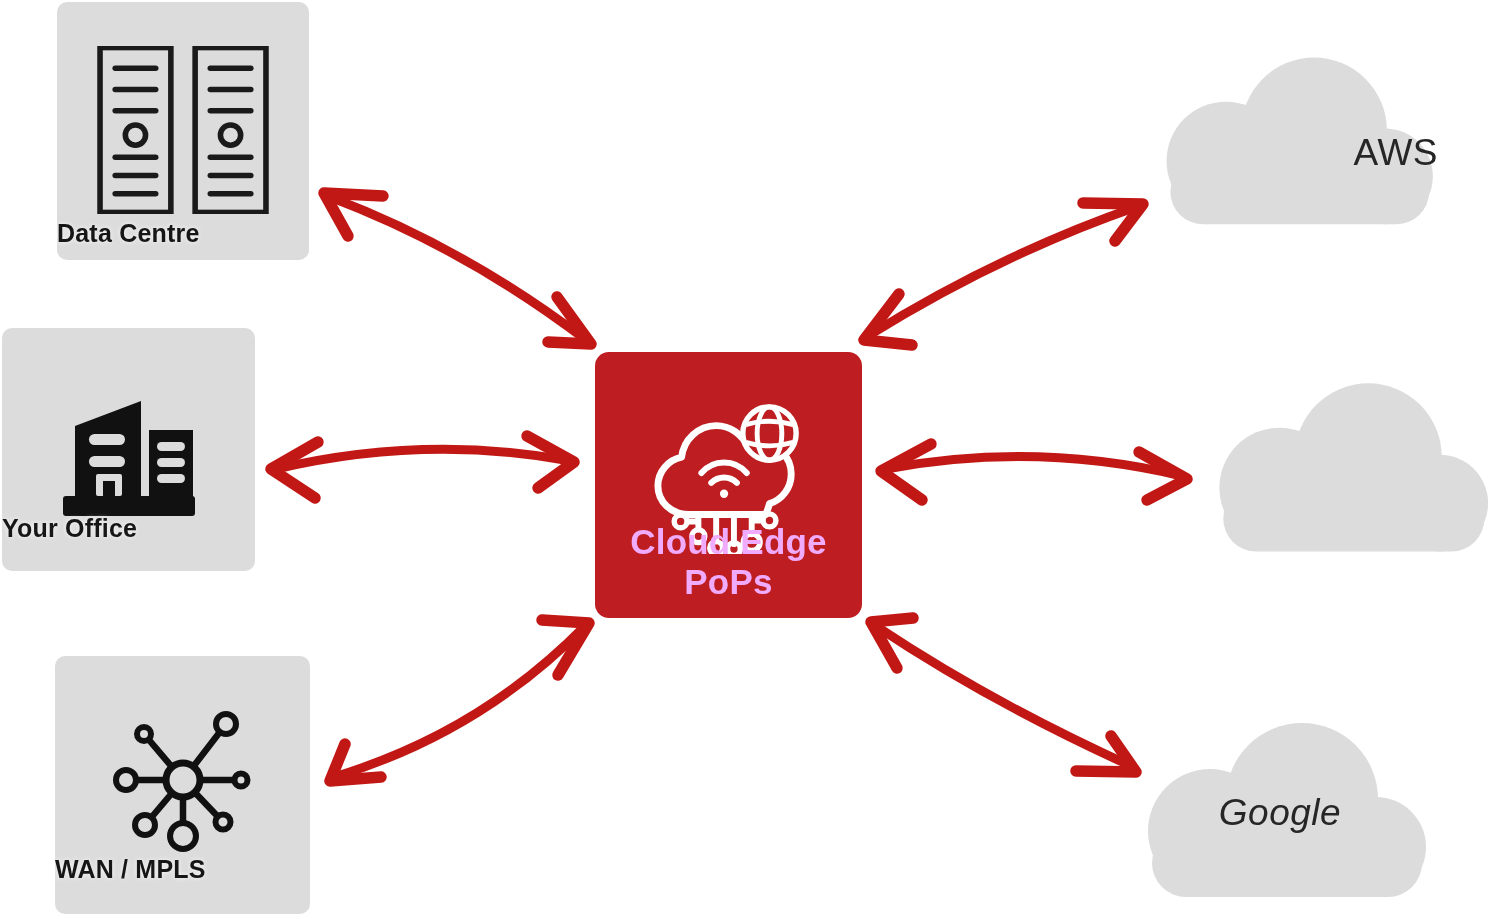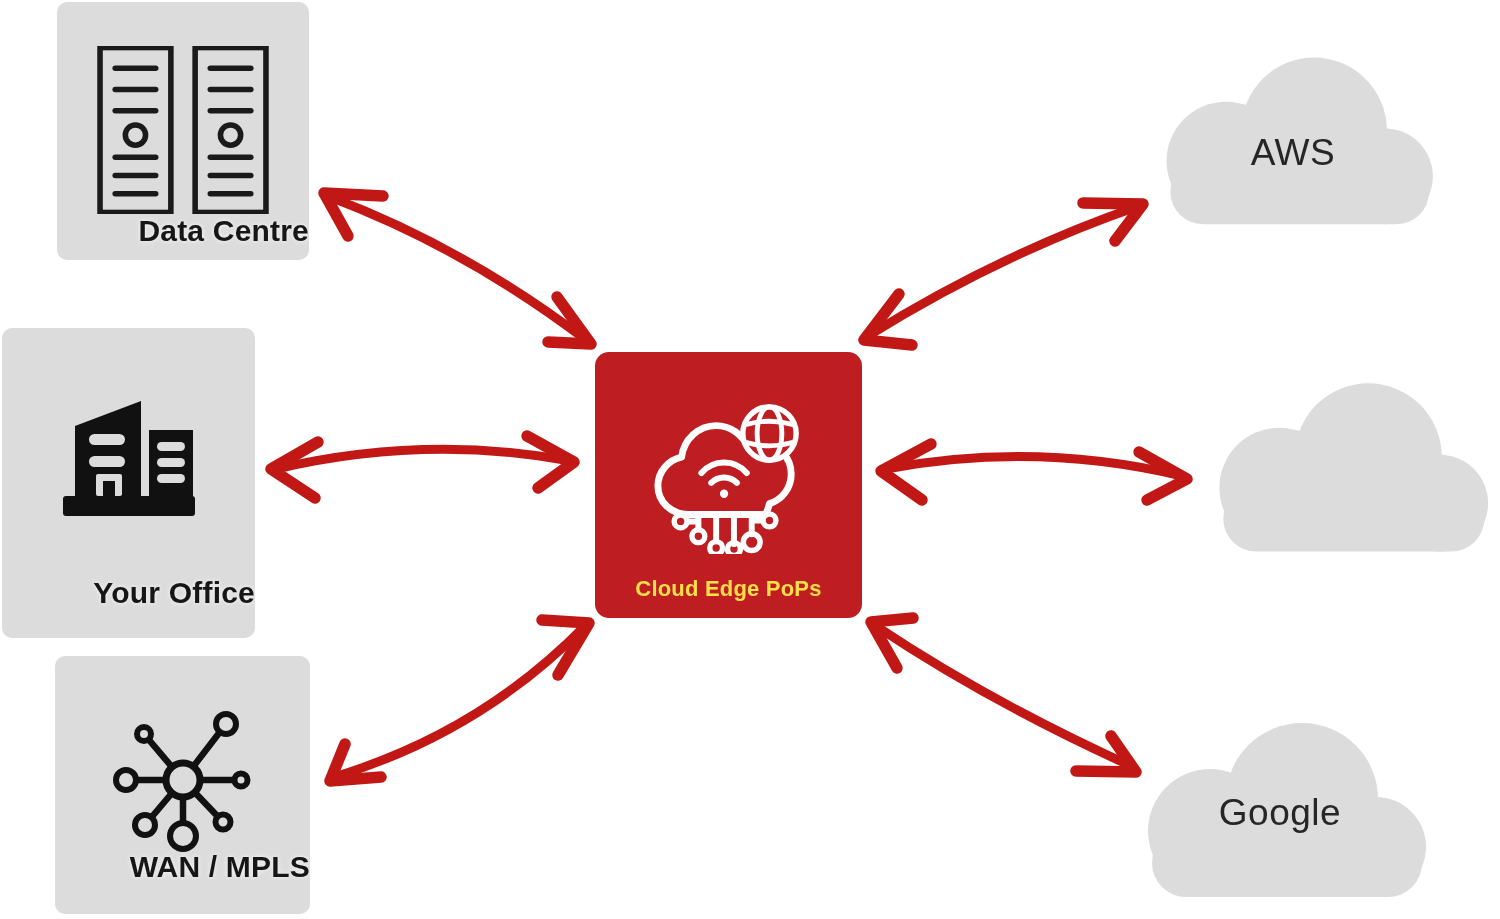--- a/index.html
+++ b/index.html
@@ -6,33 +6,33 @@
   .canvas{
     position:relative;width:1500px;height:919px;overflow:hidden;
     background:var(--pageBg,#ffffff);
     font-family:"Liberation Sans","DejaVu Sans",sans-serif;
   }
   .node-box{
     position:absolute;background:var(--nodeGray,#dcdcdc);border-radius:10px;
   }
   .node-box .icon-wrap{position:absolute;left:0;right:0;display:flex;justify-content:center;}
   .node-label{
-    position:absolute;left:0;right:0;text-align:right;
-    font-weight:bold;color:var(--labelDark,#161616);font-size:30px;
+    position:absolute;left:0;right:0;text-align:left;
+    font-weight:bold;color:var(--labelDark,#161616);font-size:25px;
     text-shadow:0 0 5px rgba(255,255,255,.85);
     letter-spacing:.2px;
   }
   .center-box{
     position:absolute;left:595px;top:352px;width:267px;height:266px;
     background:var(--accentRed,#be1e21);border-radius:14px;
   }
   .center-box .icon-wrap{position:absolute;left:0;right:0;top:44px;display:flex;justify-content:center;}
   .center-label{
     position:absolute;left:0;right:0;bottom:16px;text-align:center;
-    color:#fde047;font-weight:bold;font-size:22px;letter-spacing:.2px;
+    color:#f0abfc;font-weight:bold;font-size:35px;letter-spacing:.2px;
   }
   .cloud{position:absolute;}
   .cloud svg{position:absolute;left:0;top:0;}
   .cloud-label{
     position:absolute;left:0;right:0;text-align:center;
     color:var(--cloudText,#262626);font-weight:400;font-size:37px;letter-spacing:.5px;
   }
   .arrows{position:absolute;left:0;top:0;pointer-events:none;}
   .arrows path{fill:none;stroke:var(--arrowRed,#c21815);stroke-linecap:round;stroke-linejoin:round;}
   .arrows .shaft{stroke-width:9px;}
@@ -64,21 +64,21 @@
             <line x1="112" y1="110" x2="152" y2="110"></line>
               <line x1="112" y1="128" x2="152" y2="128"></line>
               <line x1="112" y1="146" x2="152" y2="146"></line>
           </g>
         </g>
       </svg>
     </div>
     <div class="node-label" style="bottom:12px;">Data Centre</div>
   </div>
 
-  <div class="node-box" style="left:2px;top:328px;width:253px;height:310px;">
+  <div class="node-box" style="left:2px;top:328px;width:253px;height:243px;">
     <div class="icon-wrap" style="top:46px;">
       <svg width="160" height="150" viewBox="0 0 160 150">
         <g fill="#111111">
           <path d="M26,124 L26,52 L92,27 L92,124 Z"></path>
           <rect x="100" y="56" width="44" height="68"></rect>
           <rect x="14" y="122" width="132" height="20" rx="3"></rect>
         </g>
         <g fill="#dcdcdc">
           <rect x="40" y="60" width="36" height="11" rx="5.5"></rect>
           <rect x="40" y="82" width="36" height="11" rx="5.5"></rect>
@@ -156,35 +156,35 @@
 
   <div class="cloud" style="left:1148px;top:48px;width:290px;height:182px;">
     <svg width="290" height="182" viewBox="0 0 300 190">
       <g fill="#dcdcdc">
         <circle cx="80" cy="118" r="62"></circle>
         <circle cx="172" cy="86" r="76"></circle>
         <circle cx="246" cy="134" r="50"></circle>
         <rect x="22" y="116" width="270" height="68" rx="34"></rect>
       </g>
     </svg>
-    <div class="cloud-label" style="top:84px;">AWS</div>
+    <div class="cloud-label" style="top:84px;text-align:right;">AWS</div>
   </div>
 
   <div class="cloud" style="left:1202px;top:373px;width:290px;height:185px;">
     <svg width="290" height="185" viewBox="0 0 300 190">
       <g fill="#dcdcdc">
         <circle cx="80" cy="118" r="62"></circle>
         <circle cx="172" cy="86" r="76"></circle>
         <circle cx="246" cy="134" r="50"></circle>
         <rect x="22" y="116" width="270" height="68" rx="34"></rect>
       </g>
     </svg>
   </div>
 
-  <div class="cloud" style="left:1130px;top:712px;width:300px;height:192px;">
+  <div class="cloud" style="left:1130px;top:712px;width:300px;height:192px;font-style:italic;">
     <svg width="300" height="192" viewBox="0 0 300 190">
       <g fill="#dcdcdc">
         <circle cx="80" cy="118" r="62"></circle>
         <circle cx="172" cy="86" r="76"></circle>
         <circle cx="246" cy="134" r="50"></circle>
         <rect x="22" y="116" width="270" height="68" rx="34"></rect>
       </g>
     </svg>
     <div class="cloud-label" style="top:78px;line-height:46px;">
       <div>Google</div>

